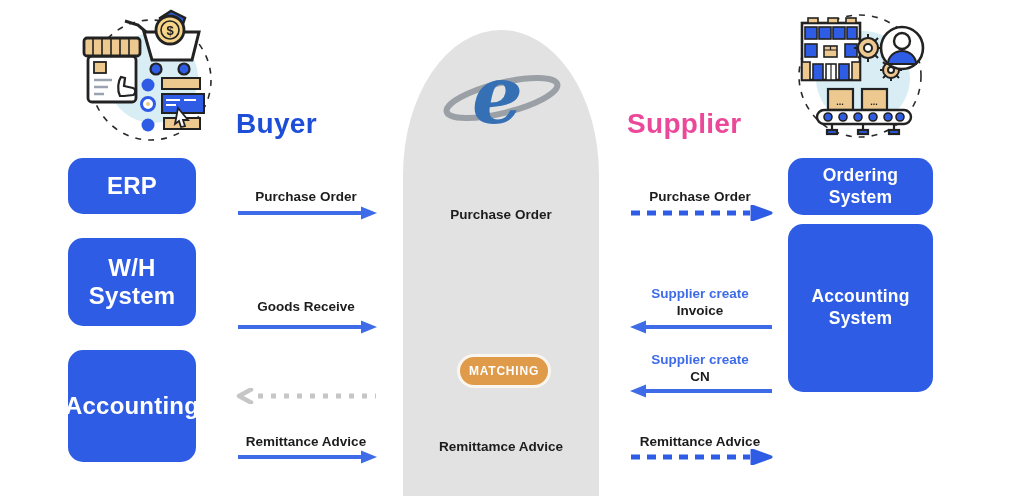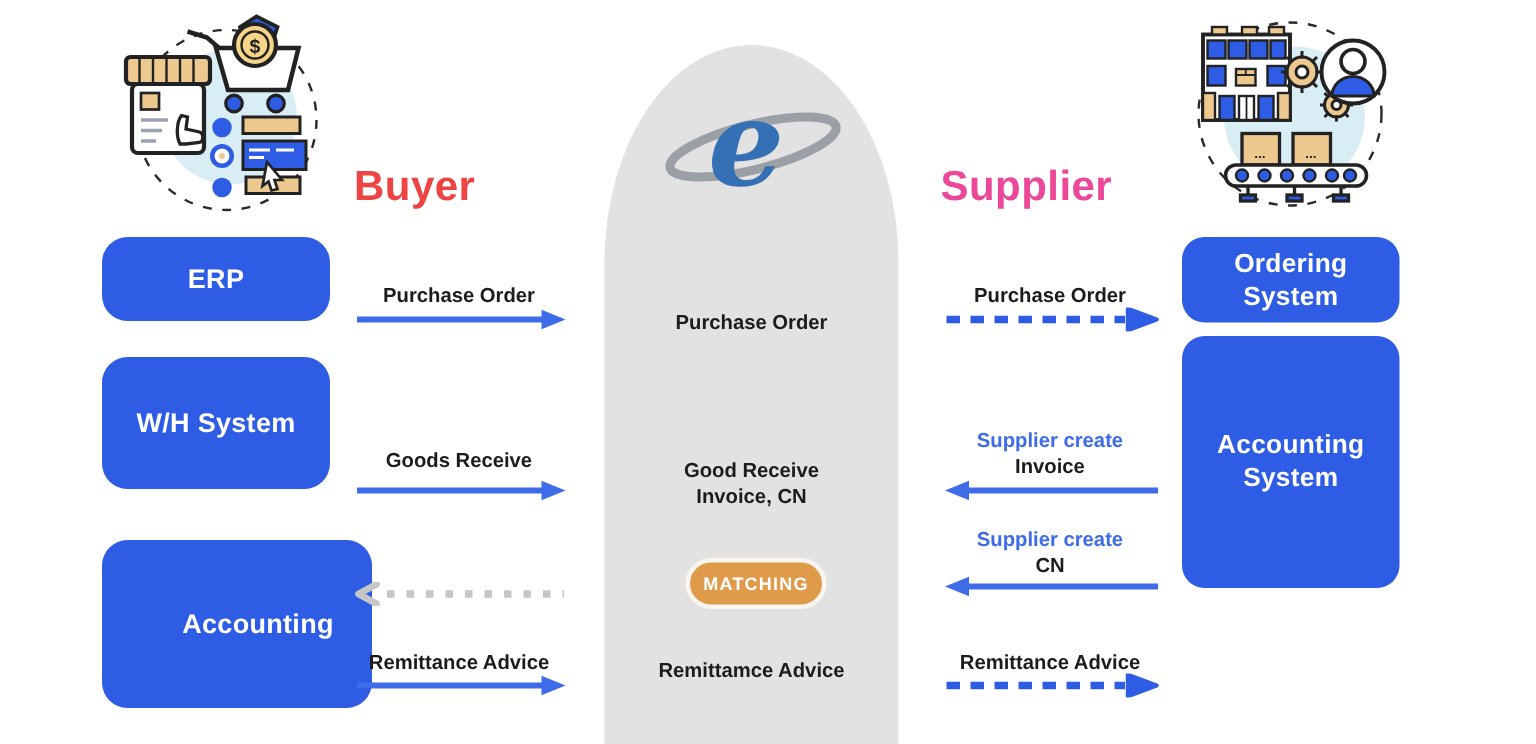--- a/index.html
+++ b/index.html
@@ -3,37 +3,37 @@
 <meta charset="utf-8">
 <style>
   html,body{margin:0;padding:0;background:#fff;}
   #canvas{position:relative;width:1024px;height:496px;background:#ffffff;overflow:hidden;
           font-family:"Liberation Sans","DejaVu Sans",sans-serif;}
   .abs{position:absolute;}
   
   .sysbox{position:absolute;background:#2e5ce5;color:#fff;border-radius:15px;
           display:flex;align-items:center;justify-content:center;text-align:center;
           font-weight:bold;letter-spacing:.2px;}
-  .sysbox.left{left:68px;width:152px;font-size:18px;border-radius:17px;}
+  .sysbox.left{left:68px;width:128px;font-size:24px;}
   .sysbox.right{left:788px;width:145px;font-size:17.5px;line-height:1.25;padding:16px 18px;box-sizing:border-box;}
   
   .party-title{position:absolute;font-size:28px;font-weight:bold;letter-spacing:.3px;}
-  #buyer-title{left:236px;top:108px;color:#ef4444;}
+  #buyer-title{left:236px;top:108px;color:#1d4ed8;}
   #supplier-title{left:627px;top:108px;color:#ec4899;}
   
   .flow-label{position:absolute;width:140px;text-align:center;font-size:13.5px;
               font-weight:bold;color:#1c1c1c;}
   .flow-label.r{width:144px;}
   .flow-label.blue{color:#3e6ce8;}
   
   #dome{position:absolute;left:403px;top:30px;width:196px;height:466px;background:#e2e2e2;
         border-radius:98px 98px 0 0 / 145px 145px 0 0;}
   .dome-label{position:absolute;left:403px;width:196px;text-align:center;
               font-size:13.5px;font-weight:bold;color:#1c1c1c;line-height:17px;}
-  #matching-btn{position:absolute;left:457px;top:372px;width:94px;height:34px;background:#df9b4a;
+  #matching-btn{position:absolute;left:457px;top:354px;width:94px;height:34px;background:#df9b4a;
                 border:3px solid #faf6ef;border-radius:18px;box-sizing:border-box;
                 display:flex;align-items:center;justify-content:center;color:#fff;
                 font-size:12px;font-weight:bold;letter-spacing:.8px;}
   svg{display:block;}
   .arrow{position:absolute;}
 </style>
 </head>
 <body>
 
 <div id="canvas">
@@ -127,36 +127,32 @@
 
   <div class="party-title" id="buyer-title">Buyer</div>
   <div class="party-title" id="supplier-title">Supplier</div>
 
   <div class="sysbox left" style="top:158px;height:56px;">
     <span>ERP</span>
   </div>
   <div class="sysbox left" style="top:238px;height:88px;align-items:center;">
     <span>W/H System</span>
   </div>
-  <div class="sysbox left" style="top:360px;height:112px;padding-left:28px;">
+  <div class="sysbox left" style="top:350px;height:112px;">
     <span>Accounting</span>
   </div>
 
   <div id="dome"></div>
 
   <svg class="abs" style="left:432px;top:50px;" width="140" height="90" viewBox="0 0 140 90">
     <ellipse cx="70" cy="48" rx="57" ry="15" fill="none" stroke="#9aa0a6" stroke-width="6" transform="rotate(-14 70 48)"></ellipse>
     <text x="40" y="73" font-family="DejaVu Serif, serif" font-style="italic" font-weight="bold" font-size="80" fill="#3570b4">e</text>
   </svg>
 
   <div class="dome-label" style="top:206px;">Purchase Order</div>
-  <div class="dome-label" style="top:305px;">
-    <span>Good Receive</span><br>
-    <span>Invoice, CN</span>
-  </div>
   <div id="matching-btn">
     <span>MATCHING</span>
   </div>
   <div class="dome-label" style="top:438px;">Remittamce Advice</div>
 
   <div class="sysbox right" style="top:158px;height:57px;">
     <span>Ordering System</span>
   </div>
   <div class="sysbox right" style="top:224px;height:168px;">
     <span>Accounting System</span>

